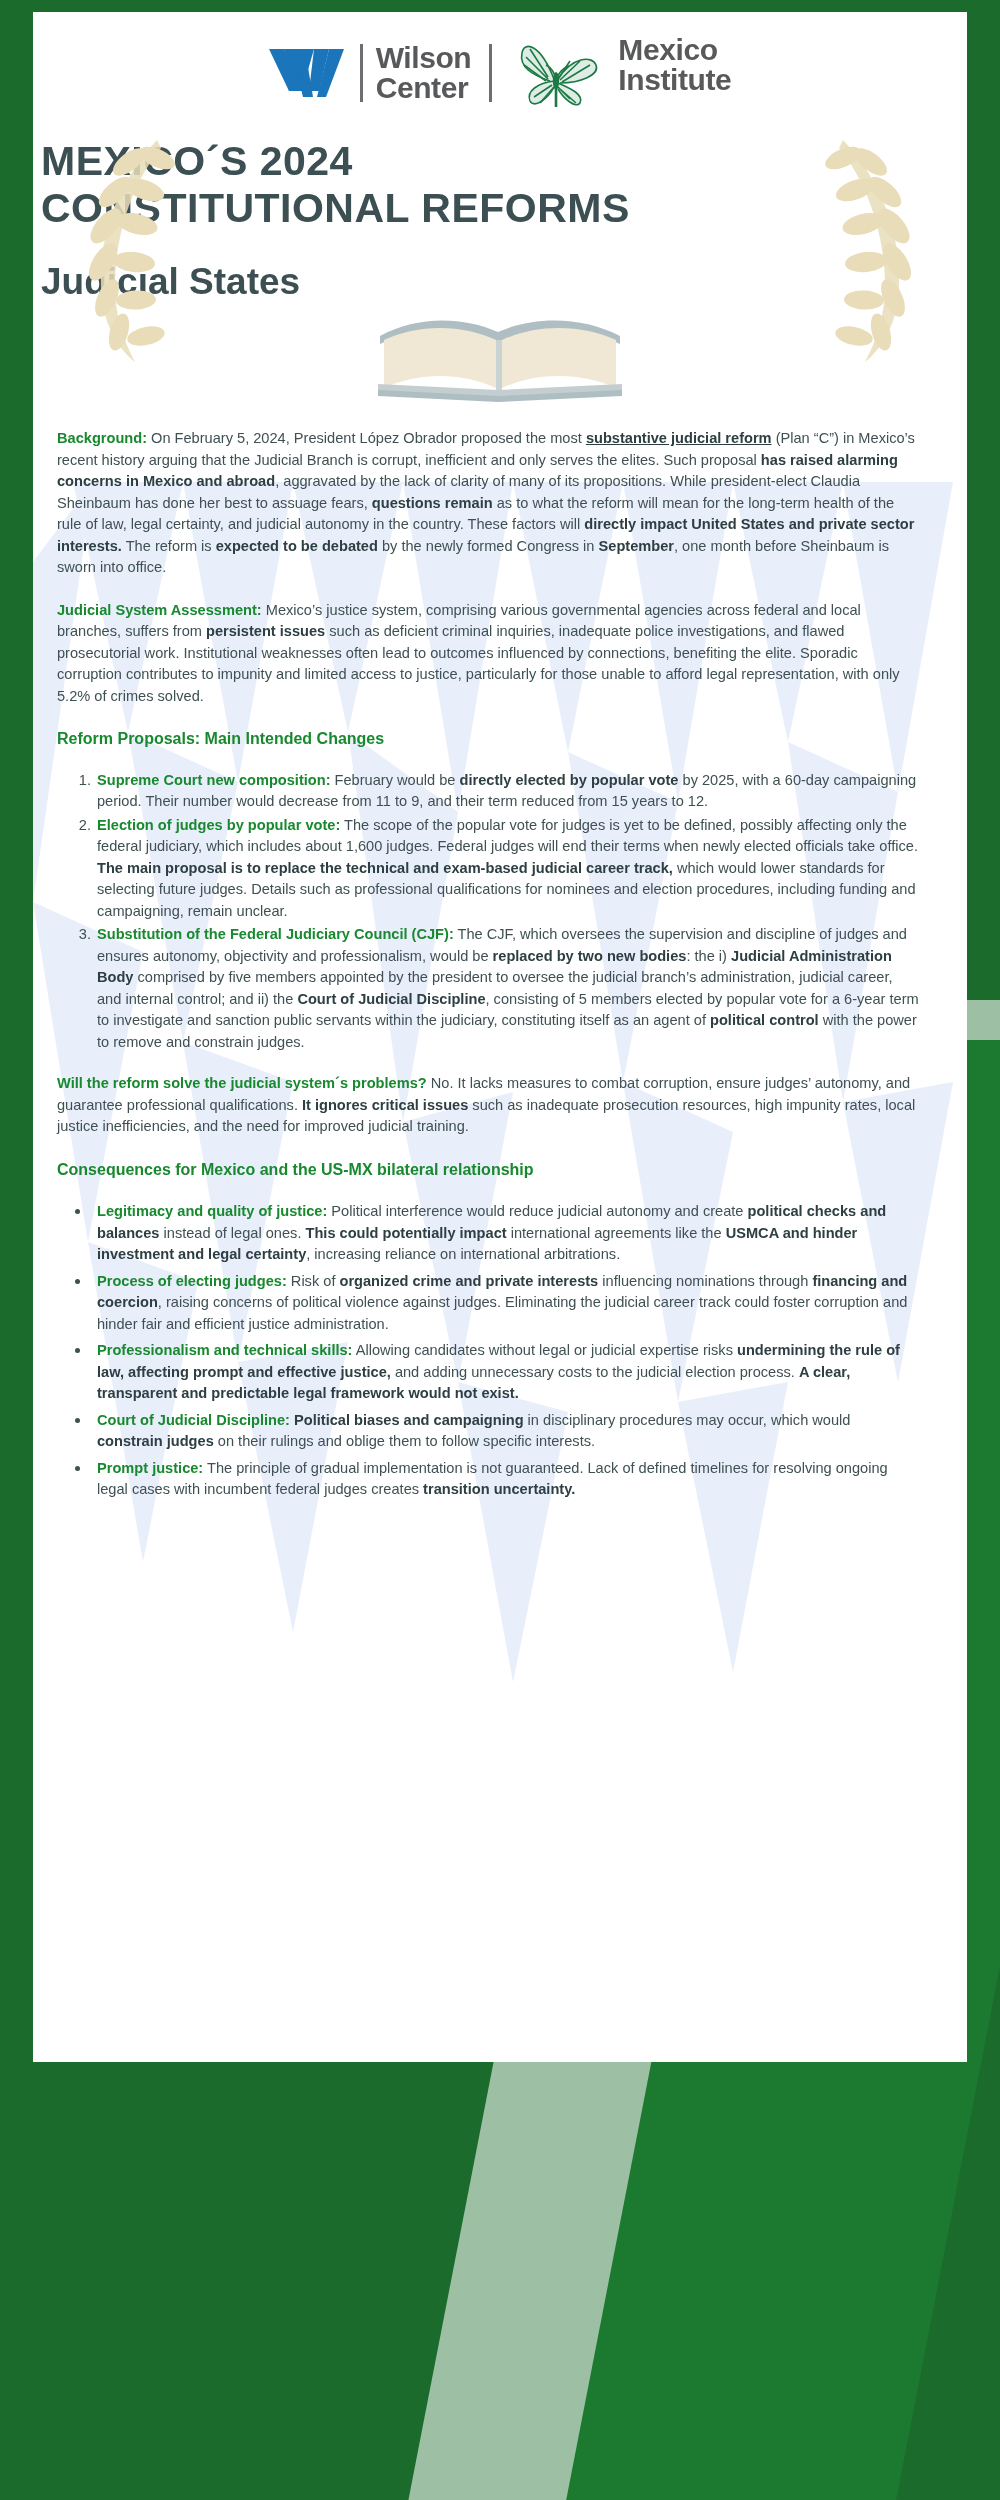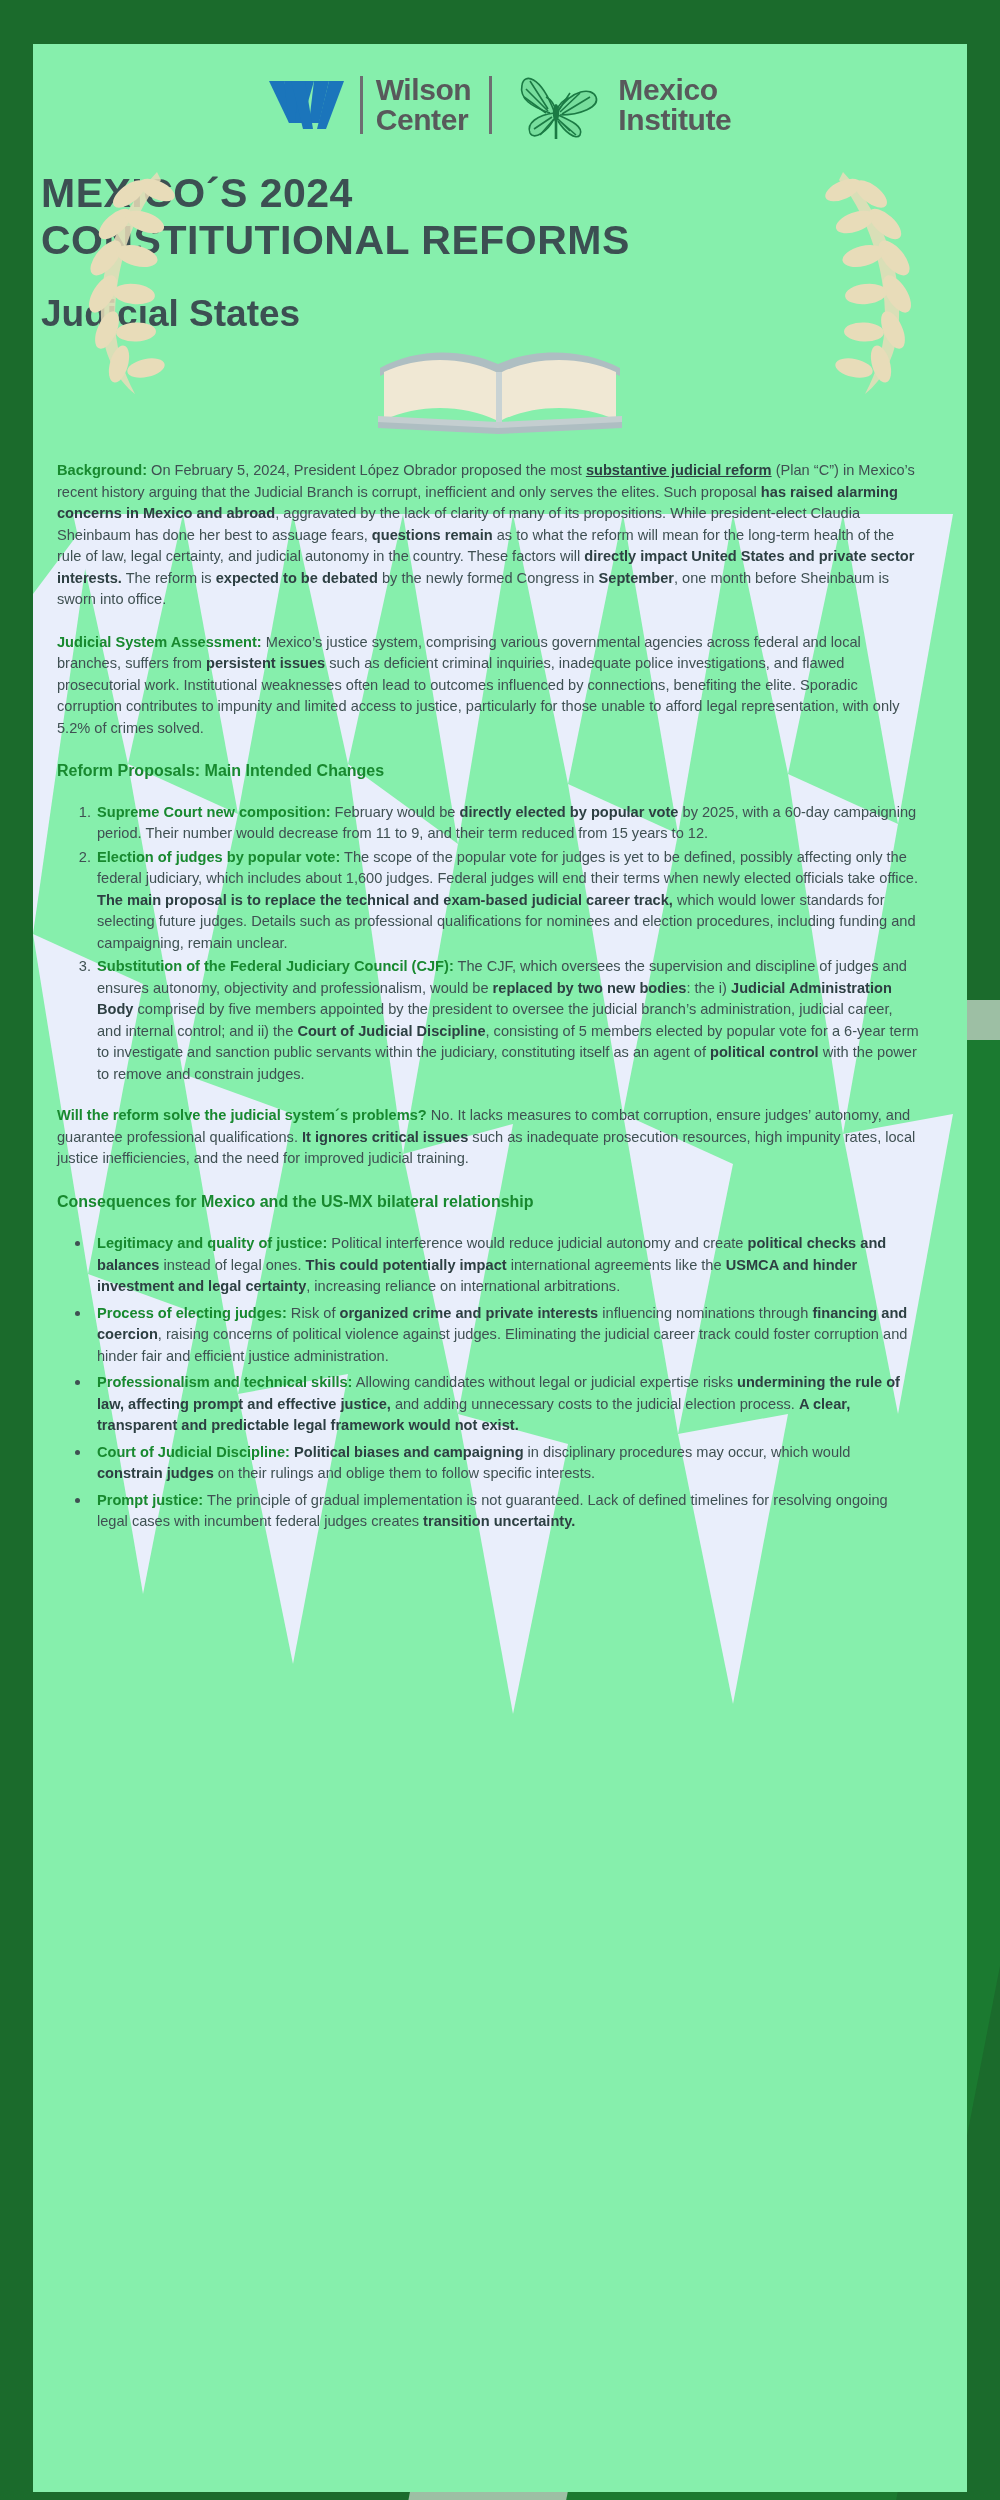--- a/index.html
+++ b/index.html
@@ -30,23 +30,23 @@
     right: -180px; top: 1040px;
     width: 330px; height: 1700px;
     background: #1b7a30;
     transform: skewX(-11deg);
     transform-origin: top right;
   }
 
   
   .card {
     position: absolute;
-    left: 33px; top: 44px;
-    width: 934px; height: 2448px;
-    background: #86efac;
+    left: 33px; top: 12px;
+    width: 934px; height: 2050px;
+    background: #ffffff;
     overflow: hidden;
   }
 
   
   .pattern {
     position: absolute;
     left: 0; top: 470px;
     width: 934px; height: 1980px;
     pointer-events: none;
     opacity: 1;
@@ -67,21 +67,21 @@
   .w-mark { display: block; }
   .divider-bar { width: 3px; height: 58px; background: #6d6e71; }
   .wilson-words {
     font-family: "Liberation Sans", sans-serif;
     font-weight: bold;
     font-size: 30px;
     line-height: 30px;
     color: #58595b;
     letter-spacing: -0.4px;
   }
-  .mx-lockup { display: flex; align-items: center; gap: 12px; }
+  .mx-lockup { display: flex; align-items: flex-start; gap: 12px; }
   .mexico-words {
     font-family: "Liberation Sans", sans-serif;
     font-weight: bold;
     font-size: 30px;
     line-height: 30px;
     color: #58595b;
     letter-spacing: -0.4px;
   }
 
   

